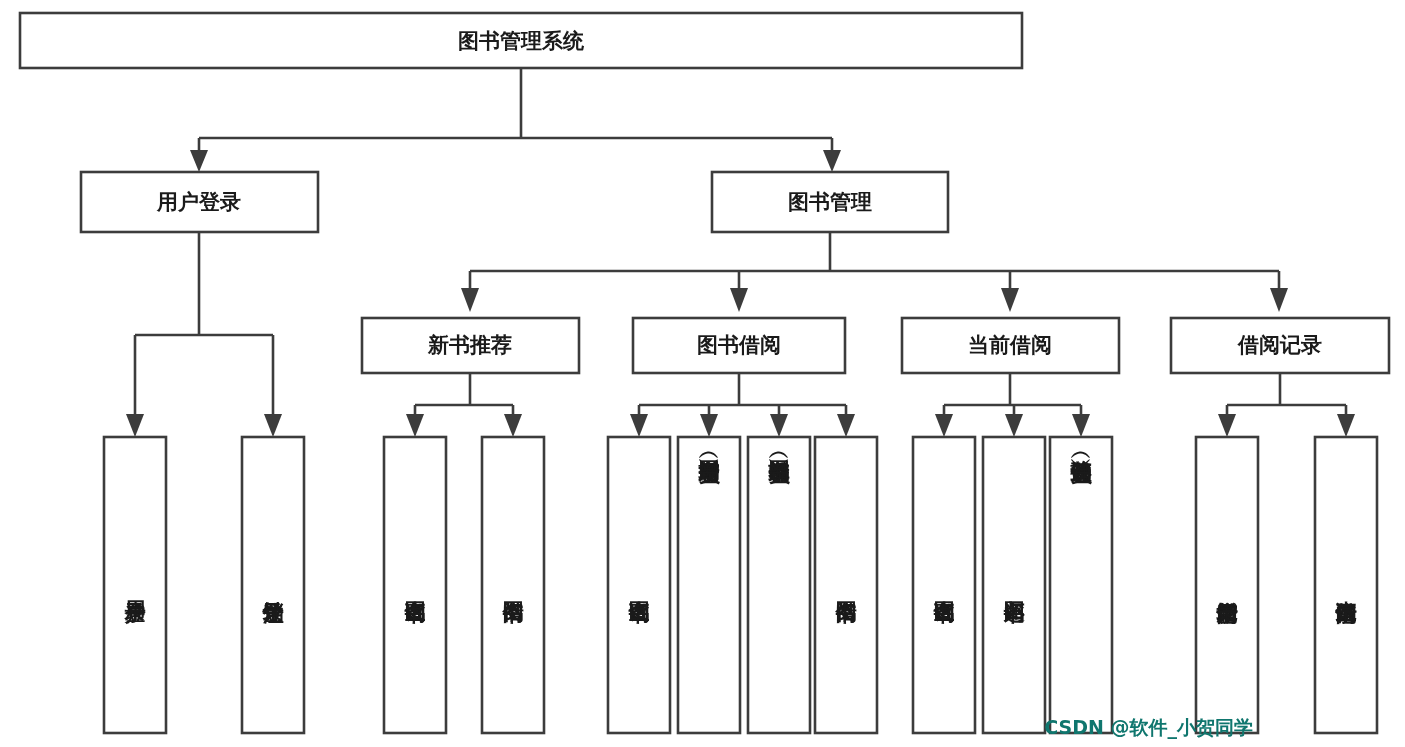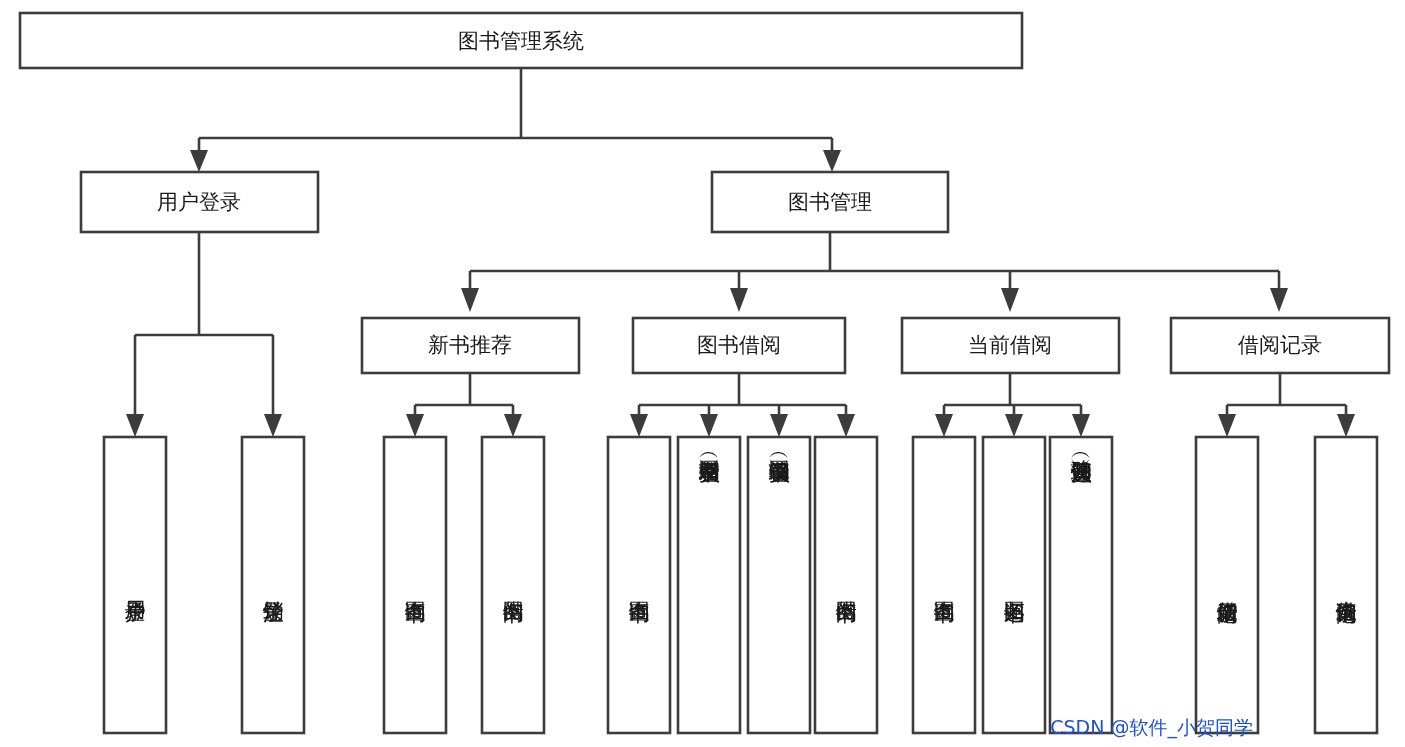--- a/index.html
+++ b/index.html
@@ -11,20 +11,21 @@
     width: 1405px;
     height: 747px;
     font-family: "DejaVu Sans", "Liberation Sans", sans-serif;
     overflow: hidden;
   }
   #diagram-root {
     position: relative;
     width: 1261px;
     height: 747px;
     background: #ffffff;
+    font-weight: bold;
   }
   svg.flow {
     position: absolute;
     left: 0;
     top: 0;
     width: 1405px;
     height: 747px;
   }
   .node-rect {
     fill: #ffffff;
@@ -62,21 +63,21 @@
     letter-spacing: 0.5px;
     white-space: nowrap;
     pointer-events: none;
   }
   .watermark {
     position: absolute;
     right: 8px;
     bottom: 6px;
     font-family: "DejaVu Sans", "Liberation Sans", sans-serif;
     font-size: 19px;
-    color: #1d4ed8;
+    color: #0f766e;
     white-space: nowrap;
   }
 </style>
 </head>
 <body>
 
 <div id="diagram-root">
 
   <svg class="flow" viewBox="0 0 1405 747">
 

